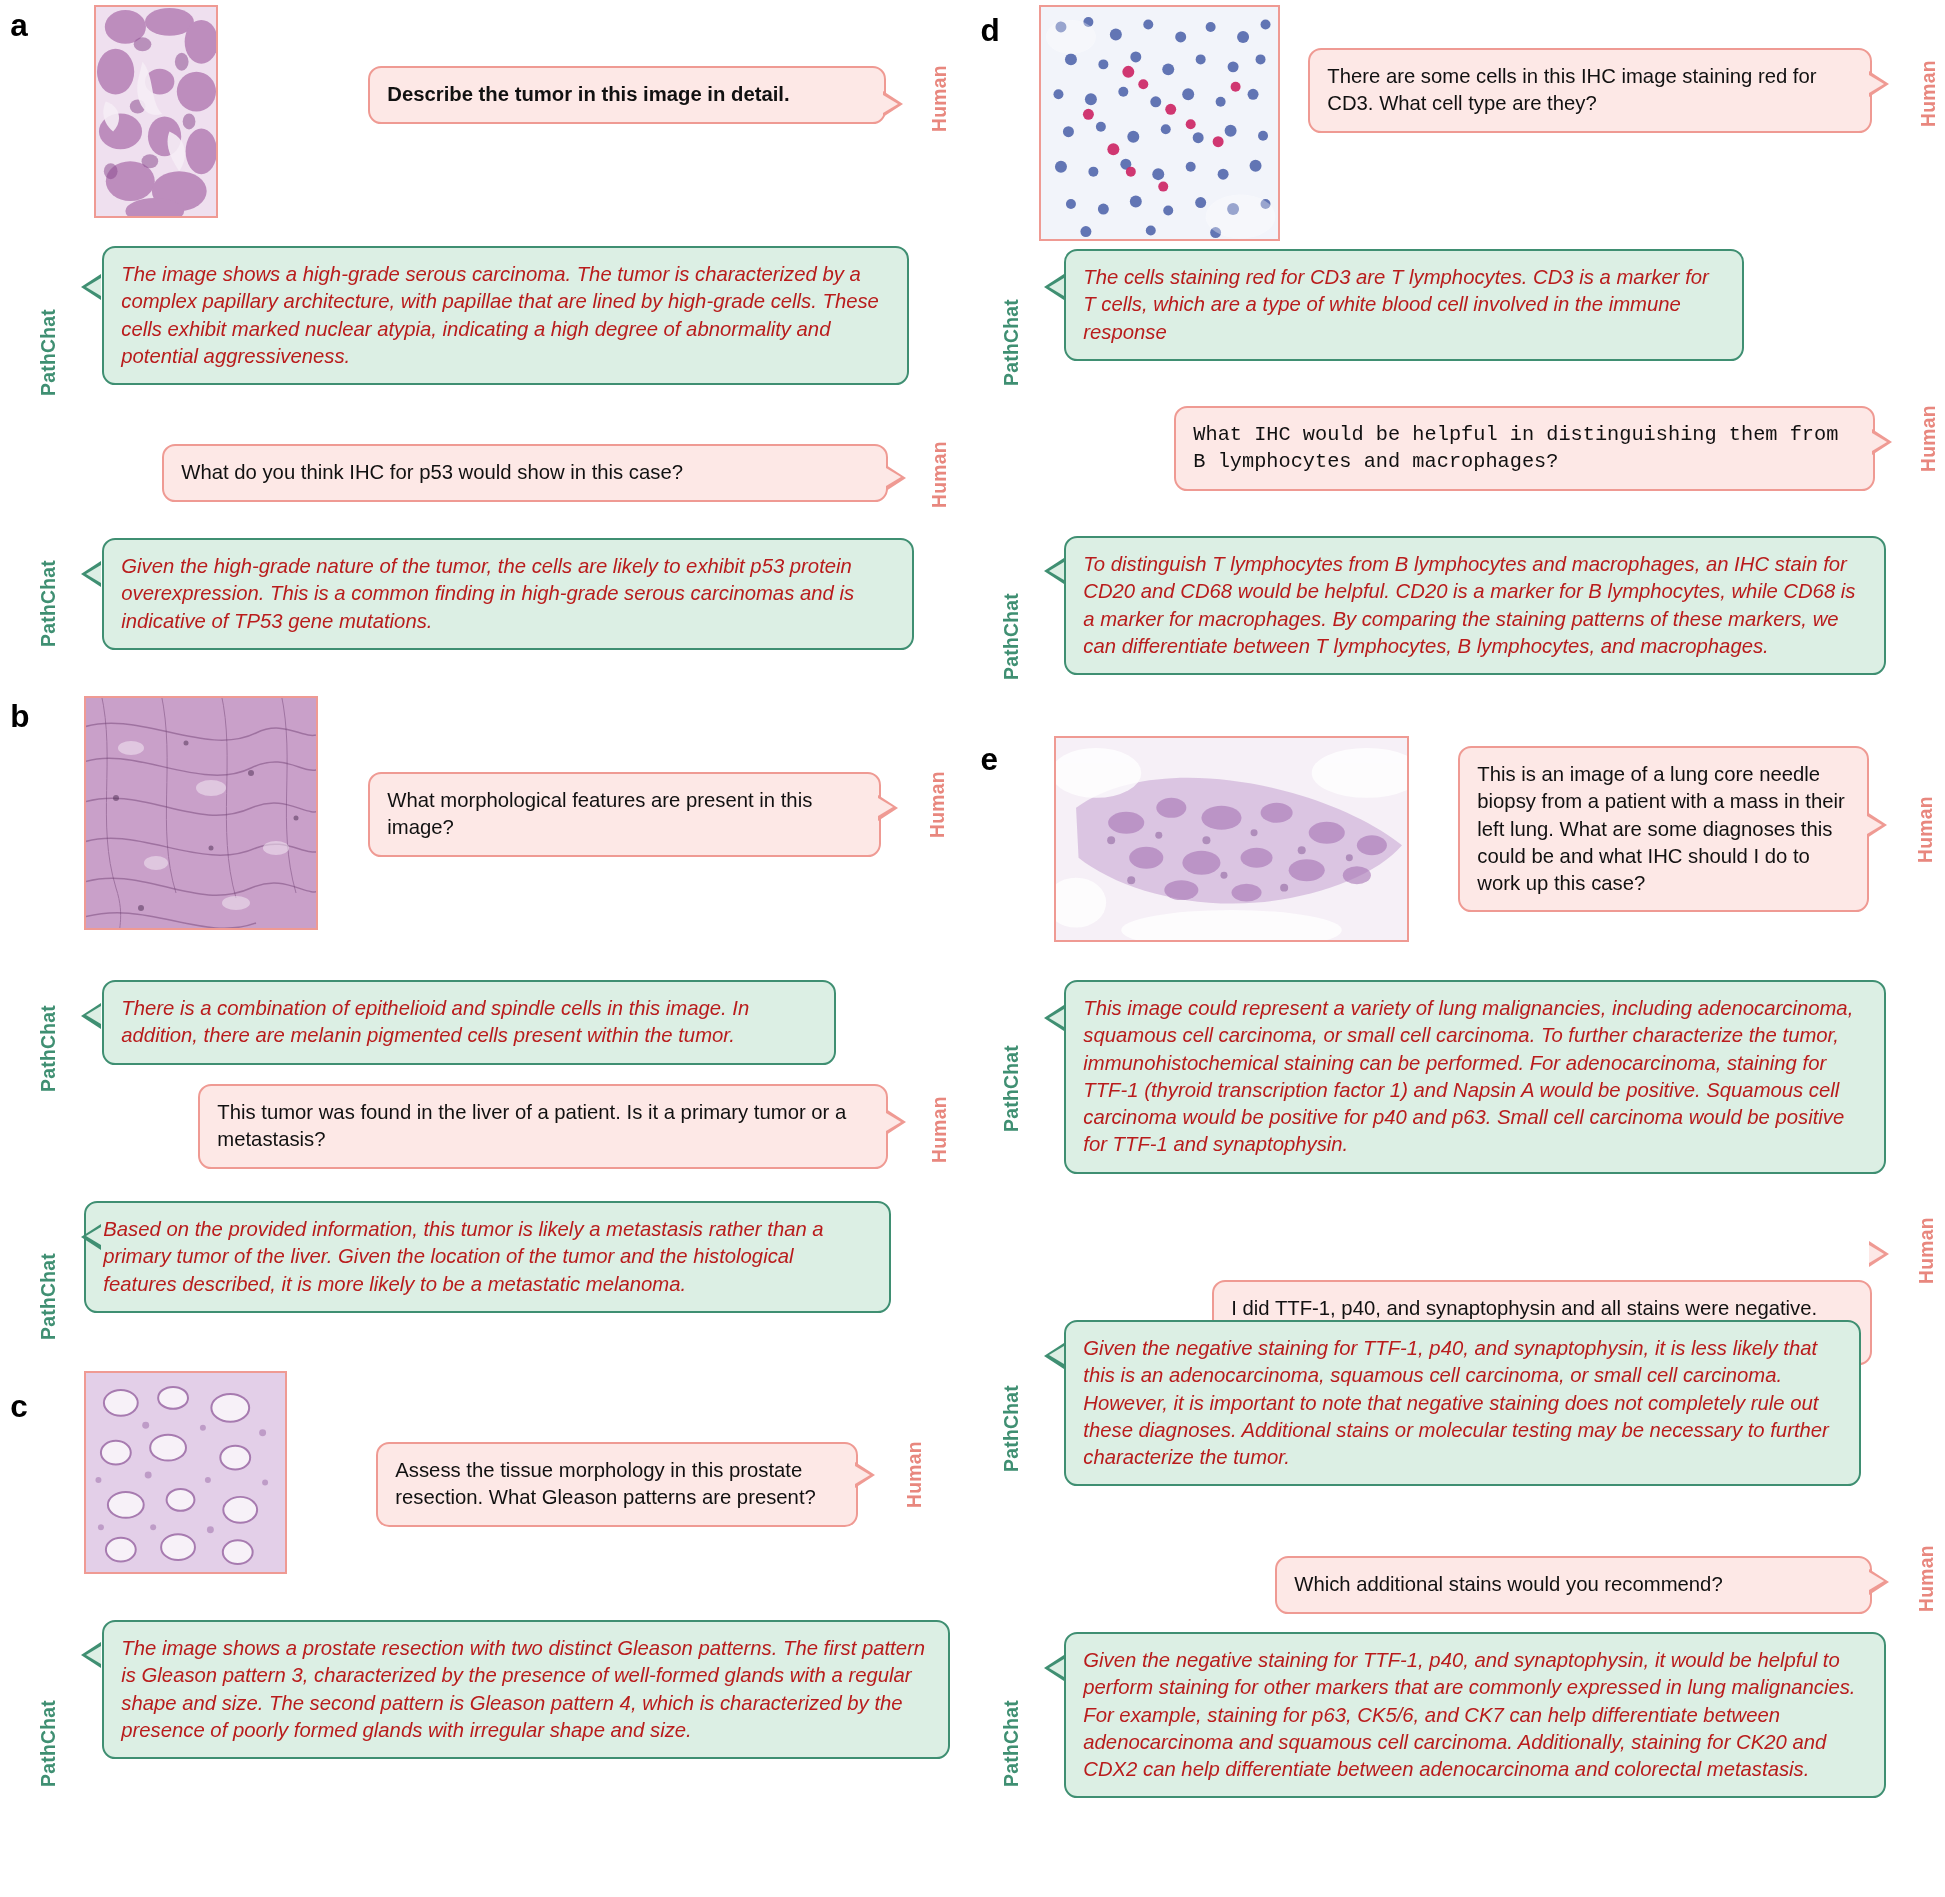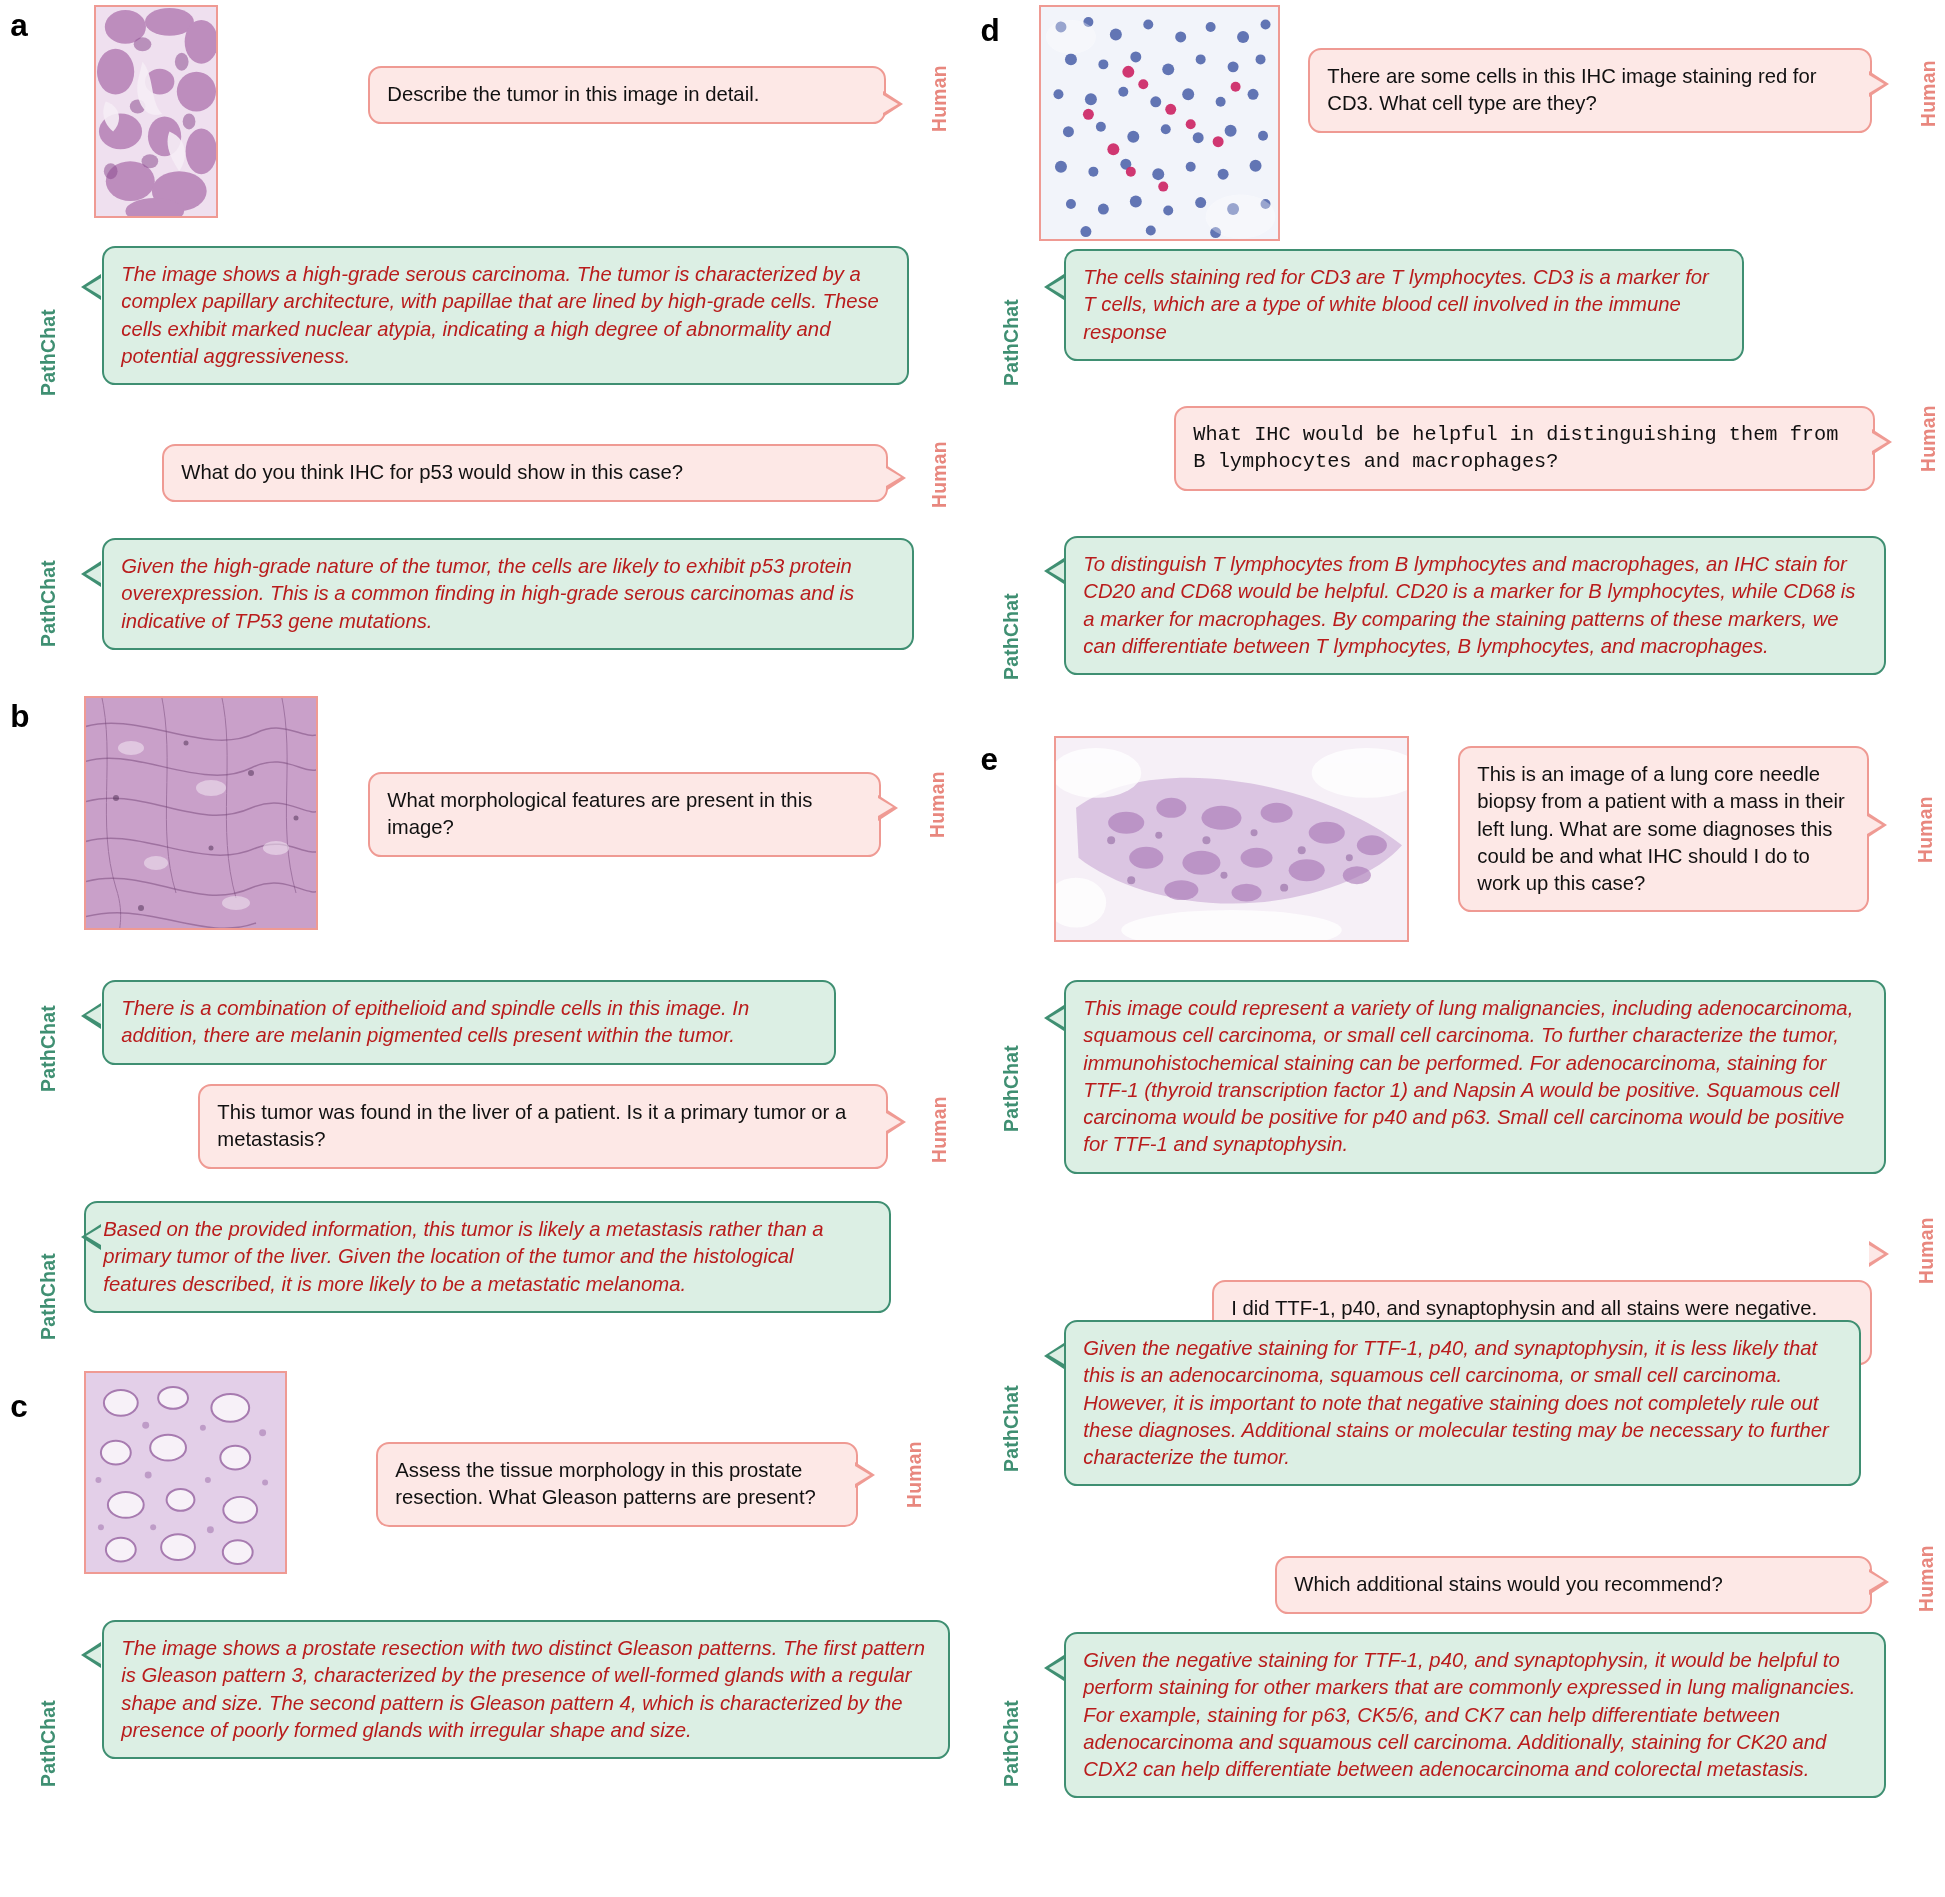--- a/index.html
+++ b/index.html
@@ -151,21 +151,21 @@
             <ellipse cx="30" cy="330" rx="14" ry="16"></ellipse>
           </g>
           <g fill="#f6eef6" opacity="0.9">
             <path d="M95 110 C120 140 110 190 135 215 C100 225 80 190 85 150 Z"></path>
             <path d="M150 250 C185 265 190 300 170 330 C150 300 140 275 150 250 Z"></path>
             <path d="M20 190 C50 200 55 230 35 250 C15 235 10 210 20 190 Z"></path>
           </g>
         </svg>
       </div>
 
-      <div class="bubble human" style="left:368px; top:66px; width:518px;">
+      <div class="bubble human" style="left:368px; top:66px; width:518px;font-weight:bold;">
         <span>Describe the tumor in this image in detail.</span>
       </div>
       <div class="tail tail-human-outer" style="left:883px; top:91px;"></div>
       <div class="tail tail-human-inner" style="left:883px; top:95px;"></div>
       <div class="speaker human" style="left:929px; top:132px;">Human</div>
 
       <div class="bubble pathchat" style="left:102px; top:246px; width:807px;">
         <span>The image shows a high-grade serous carcinoma. The tumor is characterized by a complex papillary architecture, with papillae that are lined by high-grade cells. These cells exhibit marked nuclear atypia, indicating a high degree of abnormality and potential aggressiveness.</span>
       </div>
       <div class="tail tail-pc-outer" style="left:81px; top:274px;"></div>

